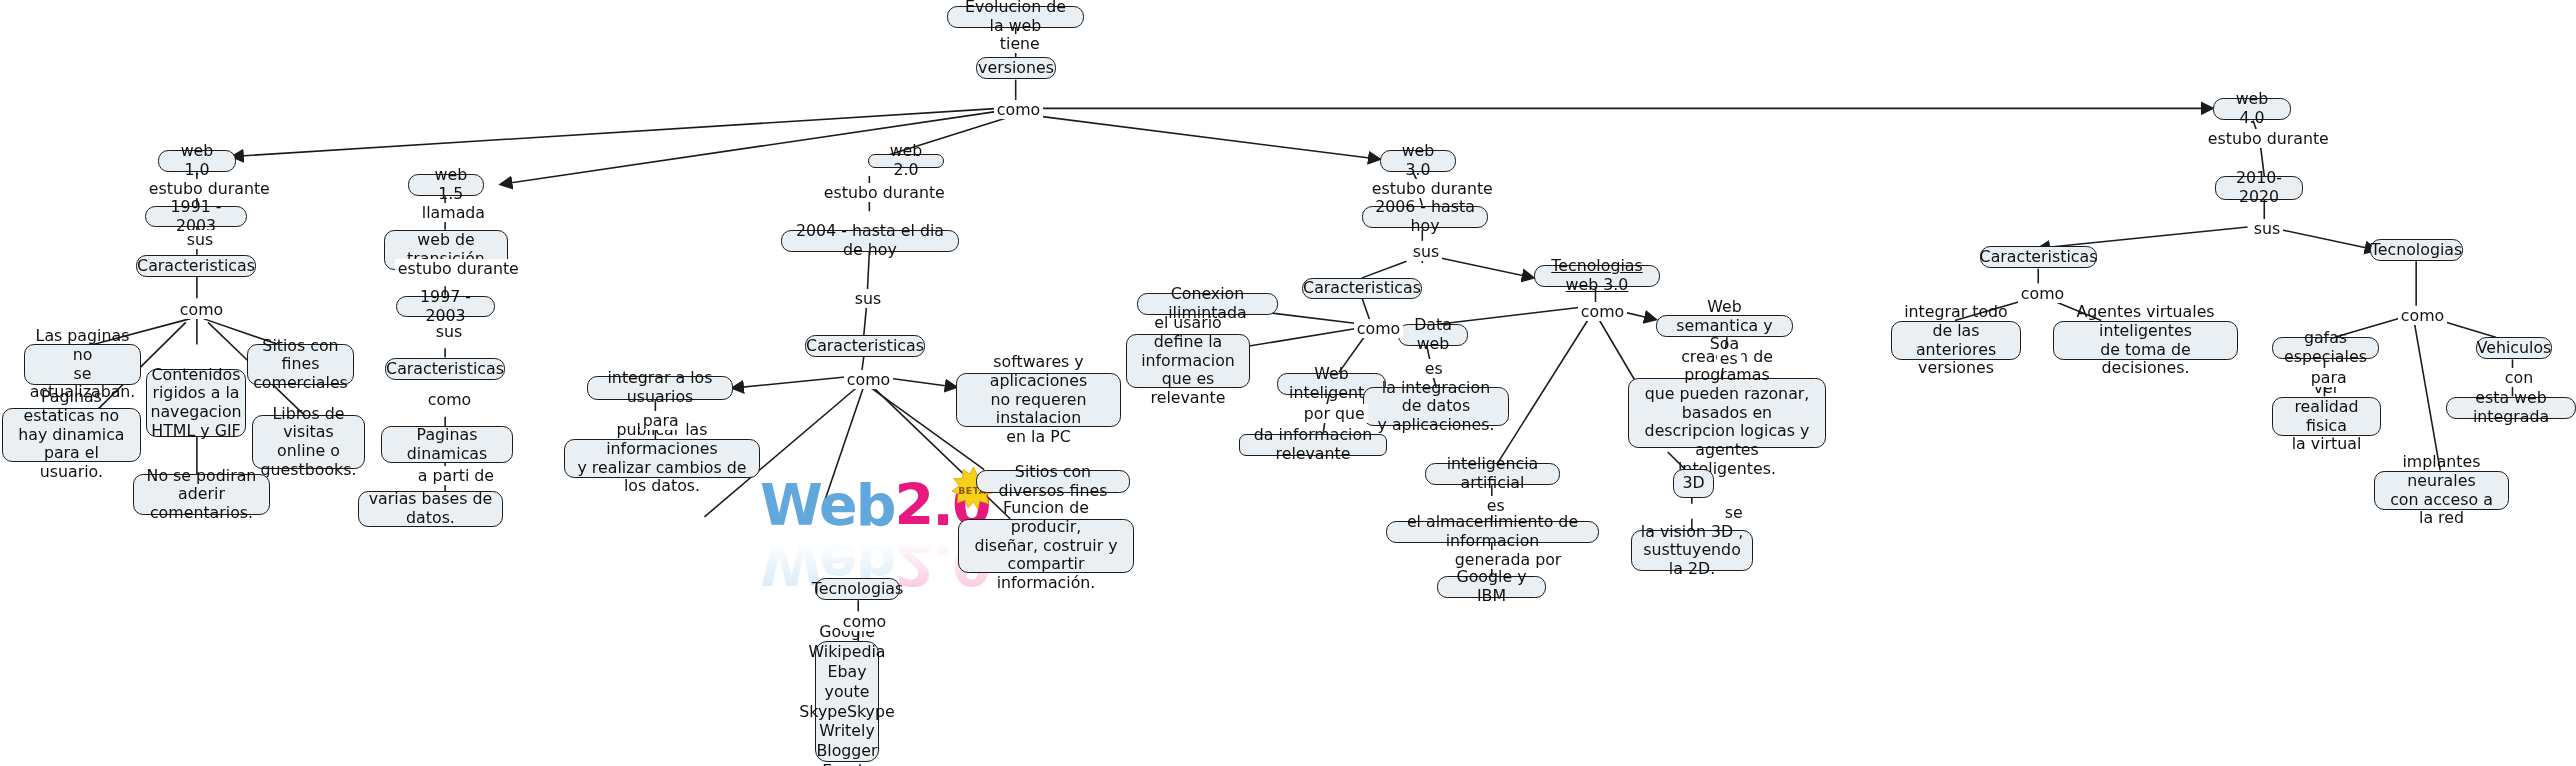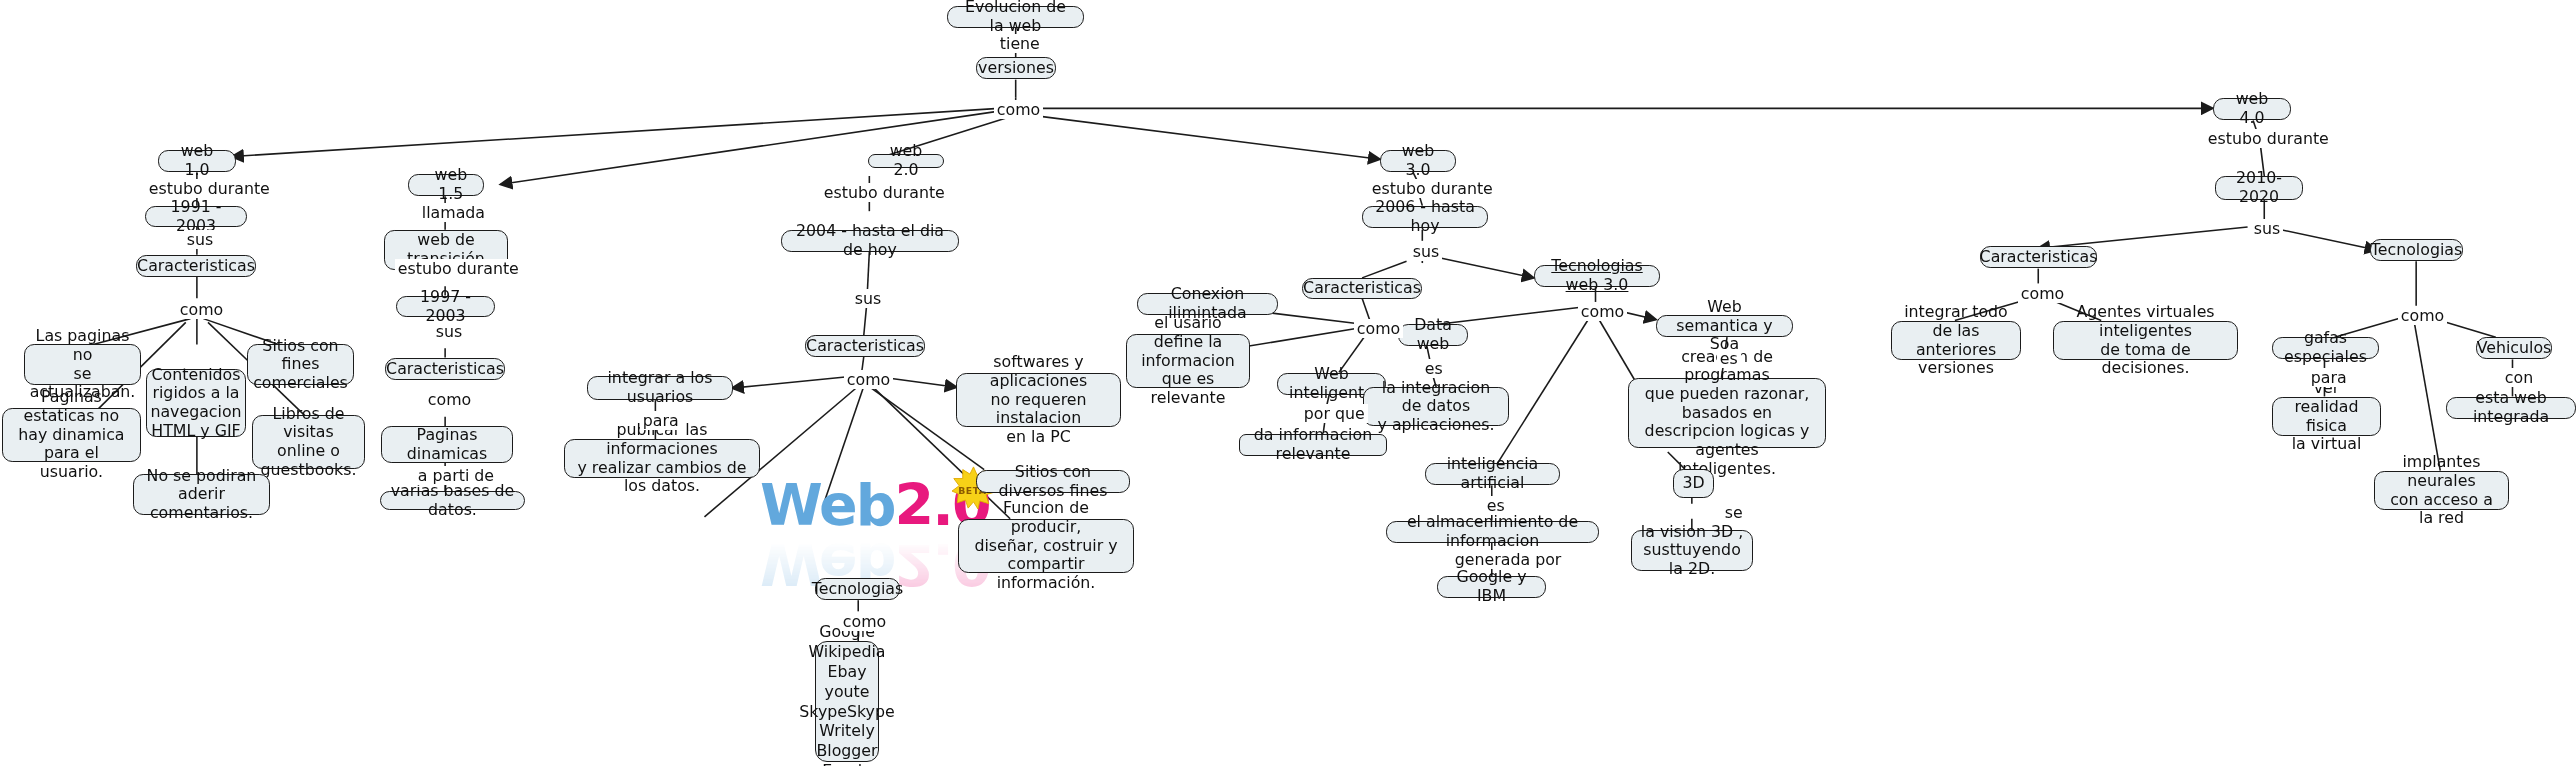--- a/index.html
+++ b/index.html
@@ -269,21 +269,21 @@
   <div class="node" style="left:408px;top:174px;width:76px;height:22px;padding-left:18px;">web 1.5</div>
   <div class="link-label" style="left:419px;top:203px;">llamada</div>
   <div class="node" style="left:384px;top:230px;width:124px;height:40px;">web de transición</div>
   <div class="link-label" style="left:395px;top:259px;">estubo durante</div>
   <div class="node" style="left:396px;top:296px;width:99px;height:21px;">1997 - 2003</div>
   <div class="link-label" style="left:433px;top:322px;">sus</div>
   <div class="node" style="left:385px;top:358px;width:120px;height:22px;">Caracteristicas</div>
   <div class="link-label" style="left:425px;top:390px;">como</div>
   <div class="node" style="left:381px;top:426px;width:132px;height:37px;">Paginas dinamicas</div>
   <div class="link-label" style="left:415px;top:466px;">a parti de</div>
-  <div class="node" style="left:380px;top:491px;width:145px;height:19px;border-radius:10px;">varias bases de datos.</div>
+  <div class="node" style="left:358px;top:491px;width:145px;height:36px;">varias bases de datos.</div>
 
   <div class="node" style="left:832px;top:154px;width:76px;height:14px;margin-left:36px;">web 2.0</div>
   <div class="link-label" style="left:821px;top:183px;">estubo durante</div>
   <div class="node" style="left:781px;top:230px;width:178px;height:22px;">2004 - hasta el dia de hoy</div>
   <div class="link-label" style="left:852px;top:289px;">sus</div>
   <div class="node" style="left:805px;top:335px;width:120px;height:22px;">Caracteristicas</div>
   <div class="link-label" style="left:844px;top:370px;">como</div>
 
   <div class="node" style="left:587px;top:376px;width:146px;height:24px;">integrar a los usuarios</div>
   <div class="link-label" style="left:640px;top:411px;">para</div>

